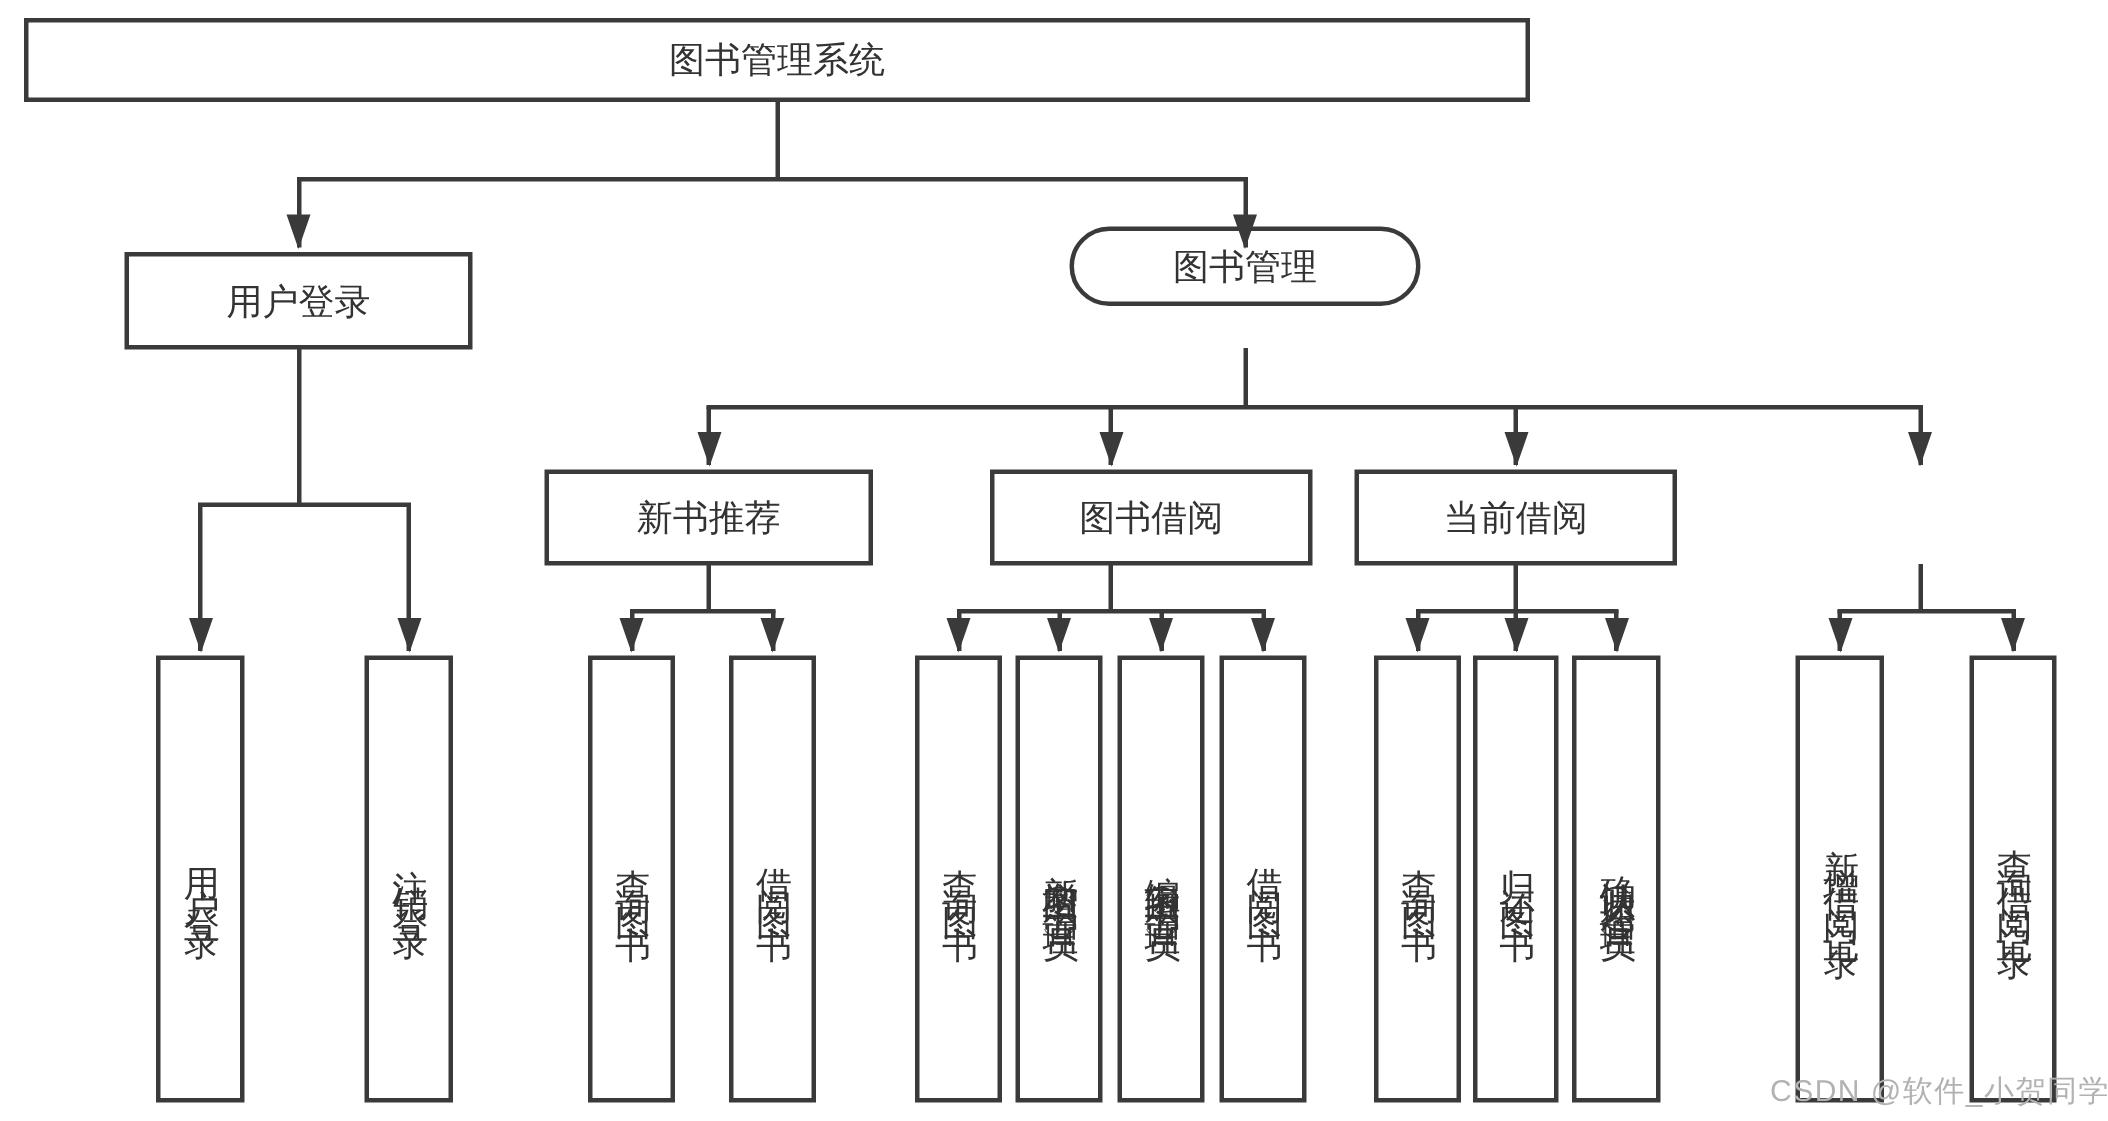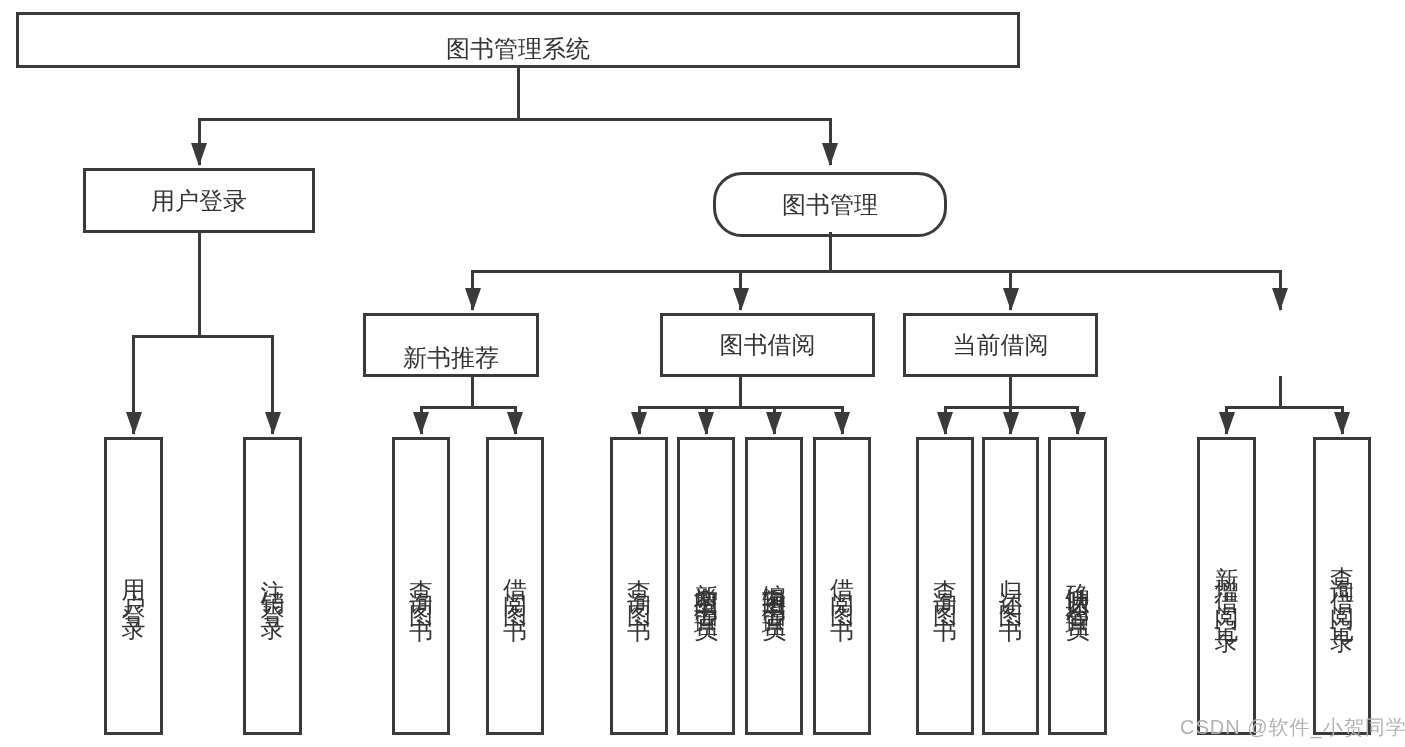--- a/index.html
+++ b/index.html
@@ -55,36 +55,36 @@
     z-index: 5;
     white-space: nowrap;
     letter-spacing: 1px;
   }
 </style>
 </head>
 <body>
 
 <div id="stage" style="--line: #3a3a3a; --text: #333333; --bg: #ffffff; --wm: #b2b2b2;">
   <div class="watermark" style="left: 1180px; top: 714px;">CSDN @软件_小贺同学</div>
-<div class="node h" style="left: 16px; top: 12px; width: 1004px; height: 56px; align-items: flex-end;">
+<div class="node h" style="left: 16px; top: 12px; width: 1004px; height: 56px;">
       <span>图书管理系统</span>
     </div>
     <div class="node h" style="left: 83px; top: 168px; width: 232px; height: 65px;">
       <span>用户登录</span>
     </div>
-    <div class="node h" style="left: 713px; top: 172px; width: 234px; height: 65px; border-radius: 29px;">
+    <div class="node h" style="left: 713px; top: 151px; width: 234px; height: 53px; border-radius: 29px;">
       <span>图书管理</span>
     </div>
-    <div class="node h" style="left: 363px; top: 313px; width: 176px; height: 64px; align-items: flex-end;">
+    <div class="node h" style="left: 363px; top: 313px; width: 219px; height: 64px;">
       <span>新书推荐</span>
     </div>
     <div class="node h" style="left: 660px; top: 313px; width: 215px; height: 64px;">
       <span>图书借阅</span>
     </div>
-    <div class="node h" style="left: 903px; top: 313px; width: 195px; height: 64px;">
+    <div class="node h" style="left: 903px; top: 313px; width: 215px; height: 64px;">
       <span>当前借阅</span>
     </div>
     <div class="node v" style="left: 104px; top: 437px; width: 59px; height: 298px;">
       <span>用户登录</span>
     </div>
     <div class="node v" style="left: 243px; top: 437px; width: 59px; height: 298px;">
       <span>注销登录</span>
     </div>
     <div class="node v" style="left: 392px; top: 437px; width: 58px; height: 298px;">
       <span>查询图书</span>

